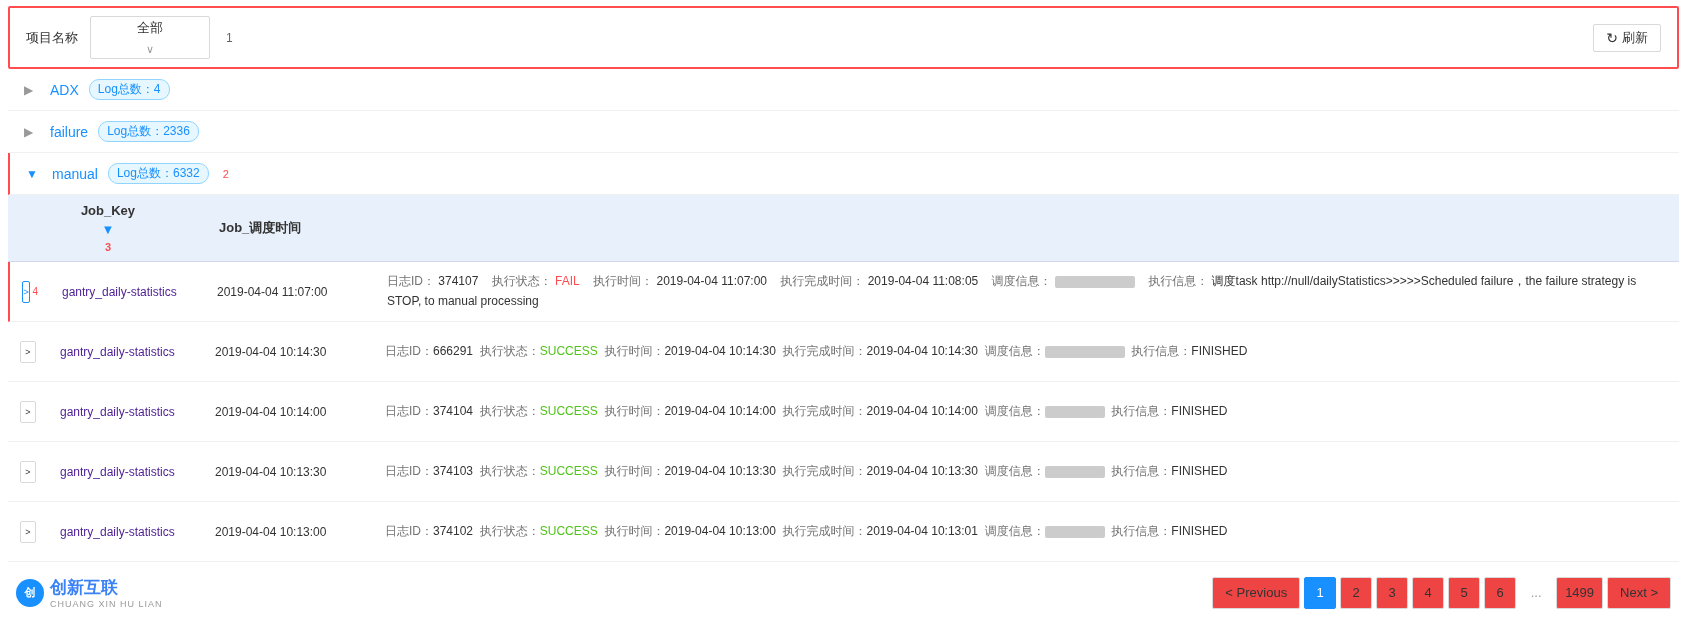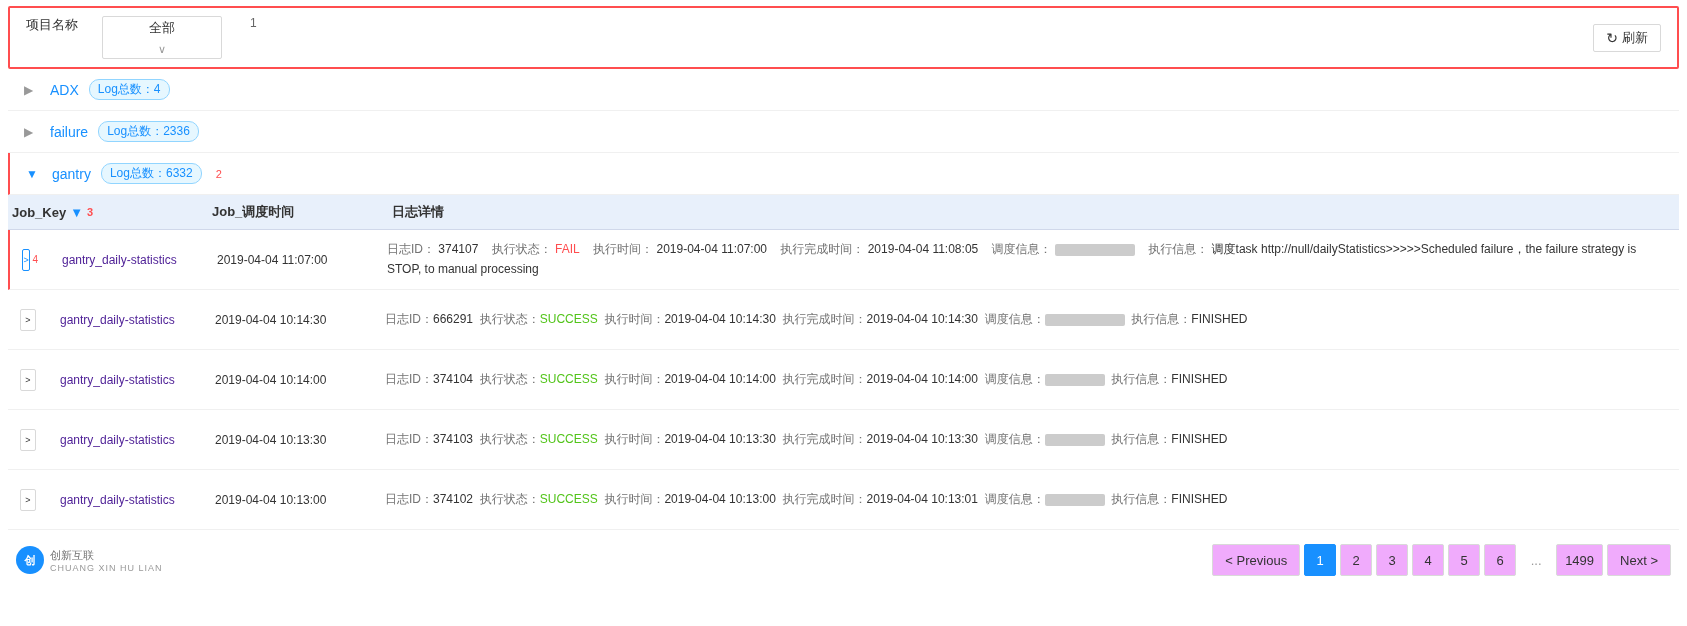--- a/index.html
+++ b/index.html
@@ -3,21 +3,21 @@
   <meta charset="utf-8">
   <style>
     * { box-sizing: border-box; margin: 0; padding: 0; }
     body { font-family: "Microsoft YaHei", Arial, sans-serif; font-size: 13px; background: #fff; color: #333; }
 
     .top-bar {
       display: flex; align-items: center; justify-content: space-between;
       padding: 8px 16px; border: 2px solid #ff4d4f; margin: 6px 8px 0 8px;
       border-radius: 2px;
     }
-    .top-bar-left { display: flex; gap: 24px; }
+    .top-bar-left { display: flex; align-items: center; gap: 12px; }
     .project-label { color: #333; font-size: 13px; }
     .project-select {
       display: flex; align-items: center; gap: 6px;
       border: 1px solid #d9d9d9; border-radius: 2px; padding: 2px 8px;
       background: #fff; min-width: 120px; cursor: pointer; flex-direction: column;
     }
     .project-select-text { color: #333; }
     .project-select-arrow { color: #999; font-size: 11px; }
     .badge-num { color: #666; font-size: 12px; margin-left: 4px; }
     .refresh-btn {
@@ -49,21 +49,21 @@
     }
     .gantry-row .expand-arrow { color: #1890ff; }
 
     .table-container { margin: 0 8px; }
 
     .table-header {
       display: flex; align-items: center;
       background: #e8f0fb; padding: 8px 0;
       border-bottom: 1px solid #d0d8ea;
     }
-    .th { font-weight: 600; color: #333; font-size: 13px; padding: 0 4px; }
+    .th { font-weight: 600; color: #333; font-size: 13px; padding: 0 11px; flex-direction: column; }
     .th-jobkey { width: 160px; display: flex; align-items: center; gap: 4px; }
     .th-num { color: #ff4d4f; font-size: 11px; }
     .th-filter { color: #1890ff; cursor: pointer; font-size: 13px; }
     .th-time { width: 180px; }
     .th-detail { flex: 1; }
 
     .table-row {
       display: flex; align-items: stretch;
       border-bottom: 1px solid #f0f0f0;
       min-height: 60px;
@@ -93,21 +93,21 @@
       border-radius: 2px; vertical-align: middle;
     }
 
     .pagination-bar {
       display: flex; justify-content: flex-end; align-items: center;
       padding: 14px 24px; gap: 4px;
     }
     .page-btn {
       min-width: 32px; height: 32px; border: 1px solid #d9d9d9;
       border-radius: 2px; display: flex; align-items: center; justify-content: center;
-      cursor: pointer; background: #f0abfc; color: #333; font-size: 13px; padding: 0 8px;
+      cursor: pointer; background: #ef4444; color: #333; font-size: 13px; padding: 0 8px;
     }
     .page-btn.active { background: #1890ff; color: #fff; border-color: #1890ff; }
     .page-btn.prev-next { padding: 0 12px; }
     .page-ellipsis {
       min-width: 32px; height: 32px; display: flex; align-items: center;
       justify-content: center; color: #999; font-size: 13px;
     }
 
     .pagination-with-logo {
       display: flex; justify-content: space-between; align-items: center;
@@ -147,38 +147,37 @@
     <div class="project-row">
       <span class="expand-arrow">▶</span>
       <span class="project-name">failure</span>
       <span class="log-badge">
         <span>Log总数：</span><span>2336</span>
       </span>
     </div>
 
     <div class="gantry-row">
       <span class="expand-arrow expanded">▼</span>
-      <span class="project-name">gantry</span>
+      <span class="project-name">manual</span>
       <span class="log-badge">
         <span>Log总数：</span><span>6332</span>
       </span>
       <span style="color:#ff4d4f;font-size:11px;margin-left:4px;">2</span>
     </div>
   </div>
 
   <div class="table-container">
 
     <div class="table-header">
       <div class="th th-jobkey" style="width:200px;">
         <span>Job_Key</span>
         <span class="th-filter">▼</span>
         <span class="th-num">3</span>
       </div>
       <div class="th th-time" style="width:180px;">Job_调度时间</div>
-      <div class="th th-detail">日志详情</div>
     </div>
 
     <div class="table-row expanded-row">
       <div class="td td-expand">
         <div class="expand-btn open" style="font-size:9px;">
           &gt;
         </div>
         <span style="color:#ff4d4f;font-size:10px;margin-left:2px;">4</span>
       </div>
       <div class="td td-jobkey" style="width:155px;">gantry_daily-statistics</div>
@@ -315,21 +314,21 @@
     </div>
   </div>
 
   <div class="pagination-with-logo">
     <div style="display:flex;align-items:center;gap:6px;">
 
       <div style="width:28px;height:28px;background:#1890ff;border-radius:50%;display:flex;align-items:center;justify-content:center;">
         <span style="color:#fff;font-size:11px;font-weight:bold;">创</span>
       </div>
       <div style="display:flex;flex-direction:column;">
-        <span style="color:#737373;font-size:11px;font-weight:normal;">创新互联</span>
+        <span style="color:#3b82f6;font-size:17px;font-weight:bold;">创新互联</span>
         <span style="color:#999;font-size:9px;letter-spacing:1px;">CHUANG XIN HU LIAN</span>
       </div>
     </div>
     <div class="pagination-bar" style="padding:0;">
       <div class="page-btn prev-next">&lt; Previous</div>
       <div class="page-btn active">1</div>
       <div class="page-btn">2</div>
       <div class="page-btn">3</div>
       <div class="page-btn">4</div>
       <div class="page-btn">5</div>

